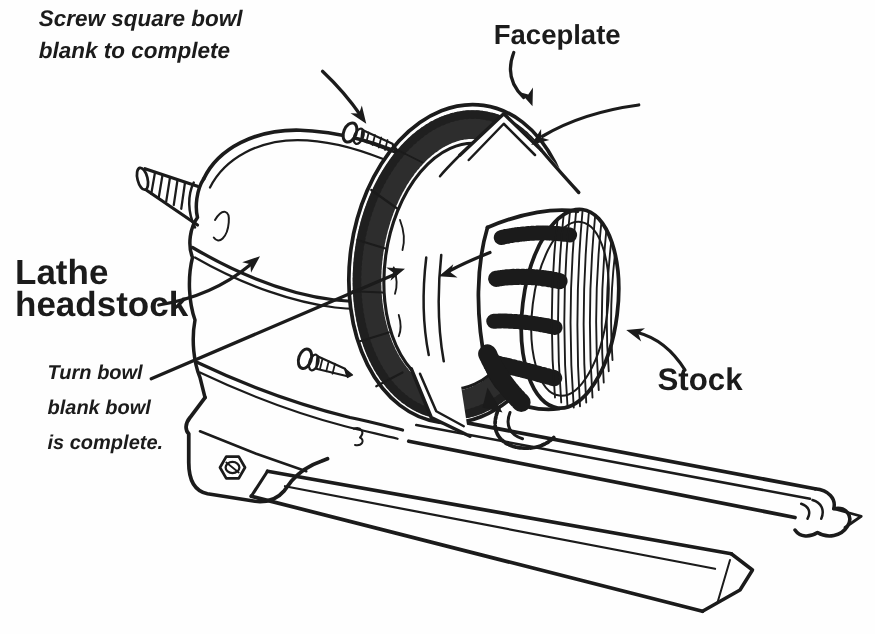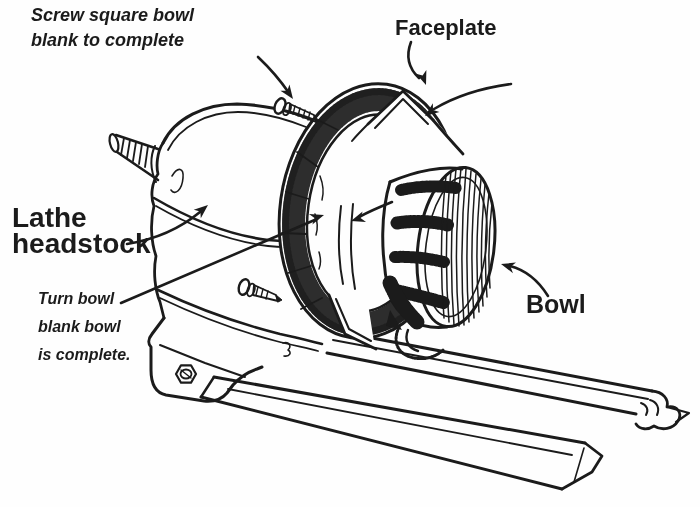--- a/index.html
+++ b/index.html
@@ -218,15 +218,15 @@
     <div>Lathe</div>
     <div>headstock</div>
   </div>
 
   <div class="lbl note turn-note">
     <div>Turn bowl</div>
     <div>blank bowl</div>
     <div>is complete.</div>
   </div>
 
-  <div class="lbl bowl-lbl">Bowl</div>
+  <div class="lbl bowl-lbl">Stock</div>
 
 </div>
 
 </body></html>

